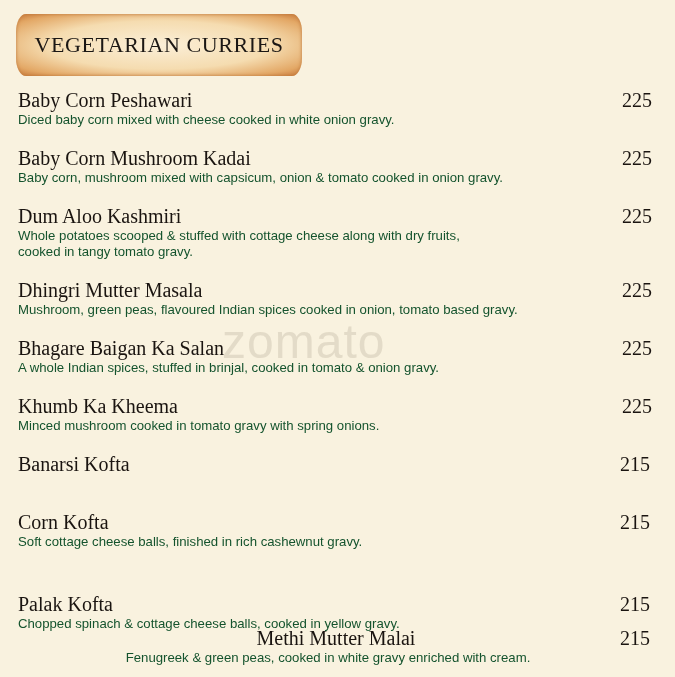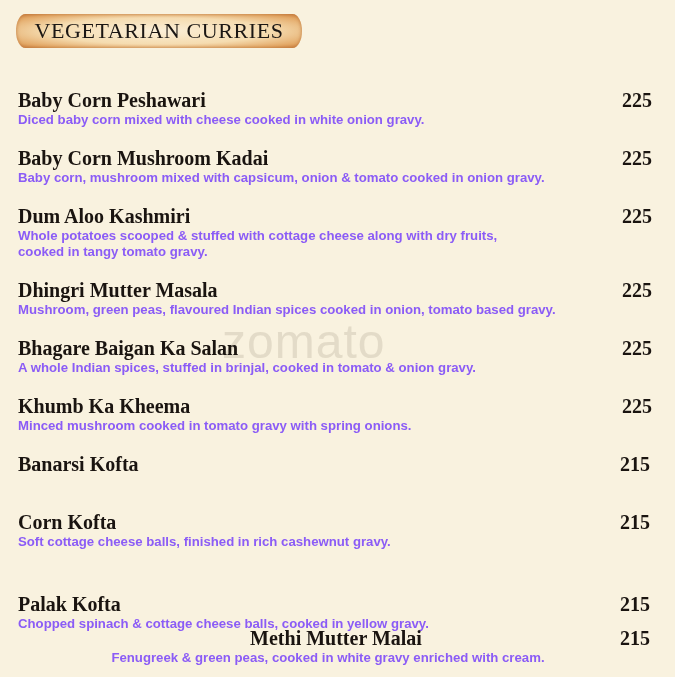--- a/index.html
+++ b/index.html
@@ -4,50 +4,50 @@
 <style>
   html, body { margin:0; padding:0; }
   body {
     width:675px; height:677px; overflow:hidden;
     background:#f9f2df;
     position:relative;
     font-family:"Liberation Serif", "DejaVu Serif", serif;
     color:#1a1410;
   }
   .banner {
-    position:absolute; left:16px; top:14px; width:286px; height:34px;
+    position:absolute; left:16px; top:14px; width:286px; height:62px;
     background: radial-gradient(ellipse at center, #fbefd8 0%, #f5dcb0 55%, #e3a866 85%, #c97a3a 100%);
     border-radius: 10px / 18px;
     box-shadow: 0 0 3px 1px rgba(190,120,60,0.6) inset;
   }
   .banner-title {
     position:absolute; left:0; top:0; width:100%; height:100%;
     display:flex; align-items:center; justify-content:center;
     font-size:22px; letter-spacing:0.6px; color:#1b1714;
   }
   .watermark {
     position:absolute; left:222px; top:314px;
     font-family:"Liberation Sans", "DejaVu Sans", sans-serif;
     font-size:48px; font-weight:300; color:rgba(210,200,180,0.55);
     letter-spacing:1px;
   }
   .menu {
     position:absolute; left:18px; top:88px; width:636px;
   }
-  .item { position:relative;font-weight:bold; }
+  .item { position:relative; }
   .item-name {
     font-size:20px; line-height:24px; display:block;
   }
   .item-price {
     position:absolute; right:2px; top:0;
     font-size:20px; line-height:24px;
   }
   .item-desc {
     font-family:"Liberation Sans", "DejaVu Sans", sans-serif;
-    font-size:13.2px; line-height:16px; color:#8b5cf6;
+    font-size:13.2px; line-height:16px; color:#14532d;
     display:block; max-width:620px; white-space:pre-line;
   }
 </style>
 </head>
 <body>
 
 <div class="banner">
   <div class="banner-title">VEGETARIAN CURRIES</div>
 </div>
 

